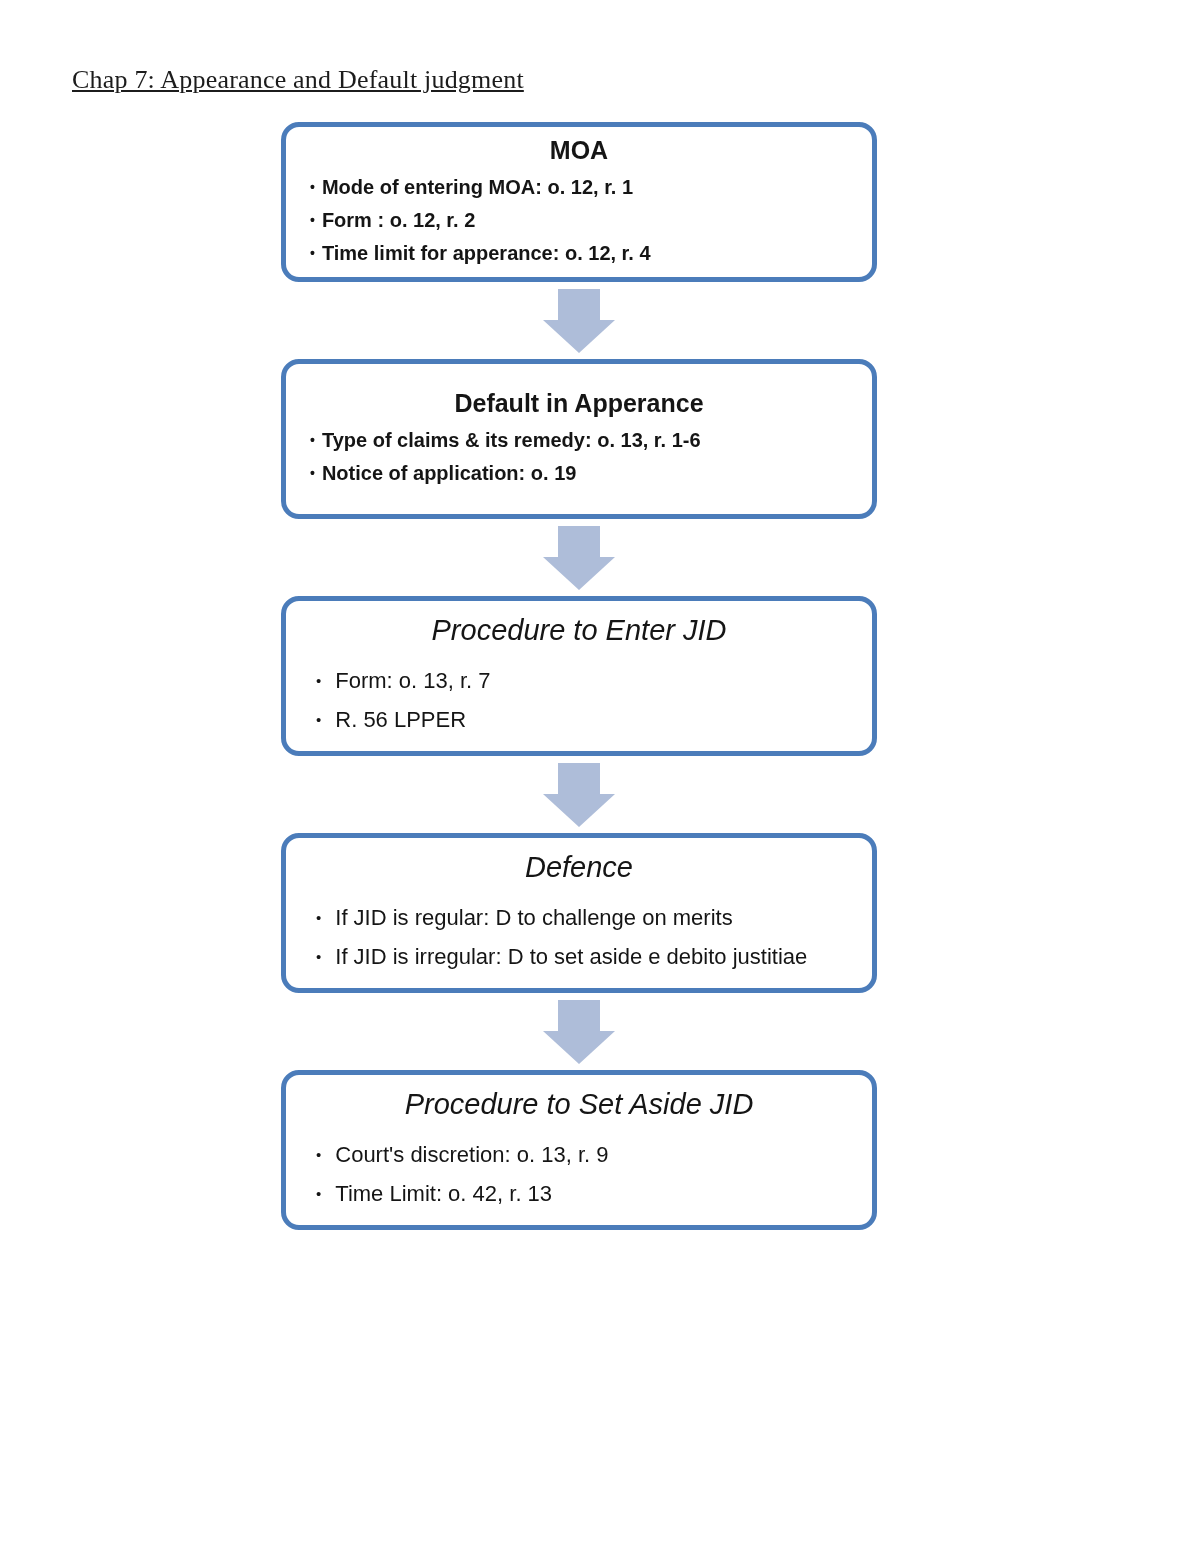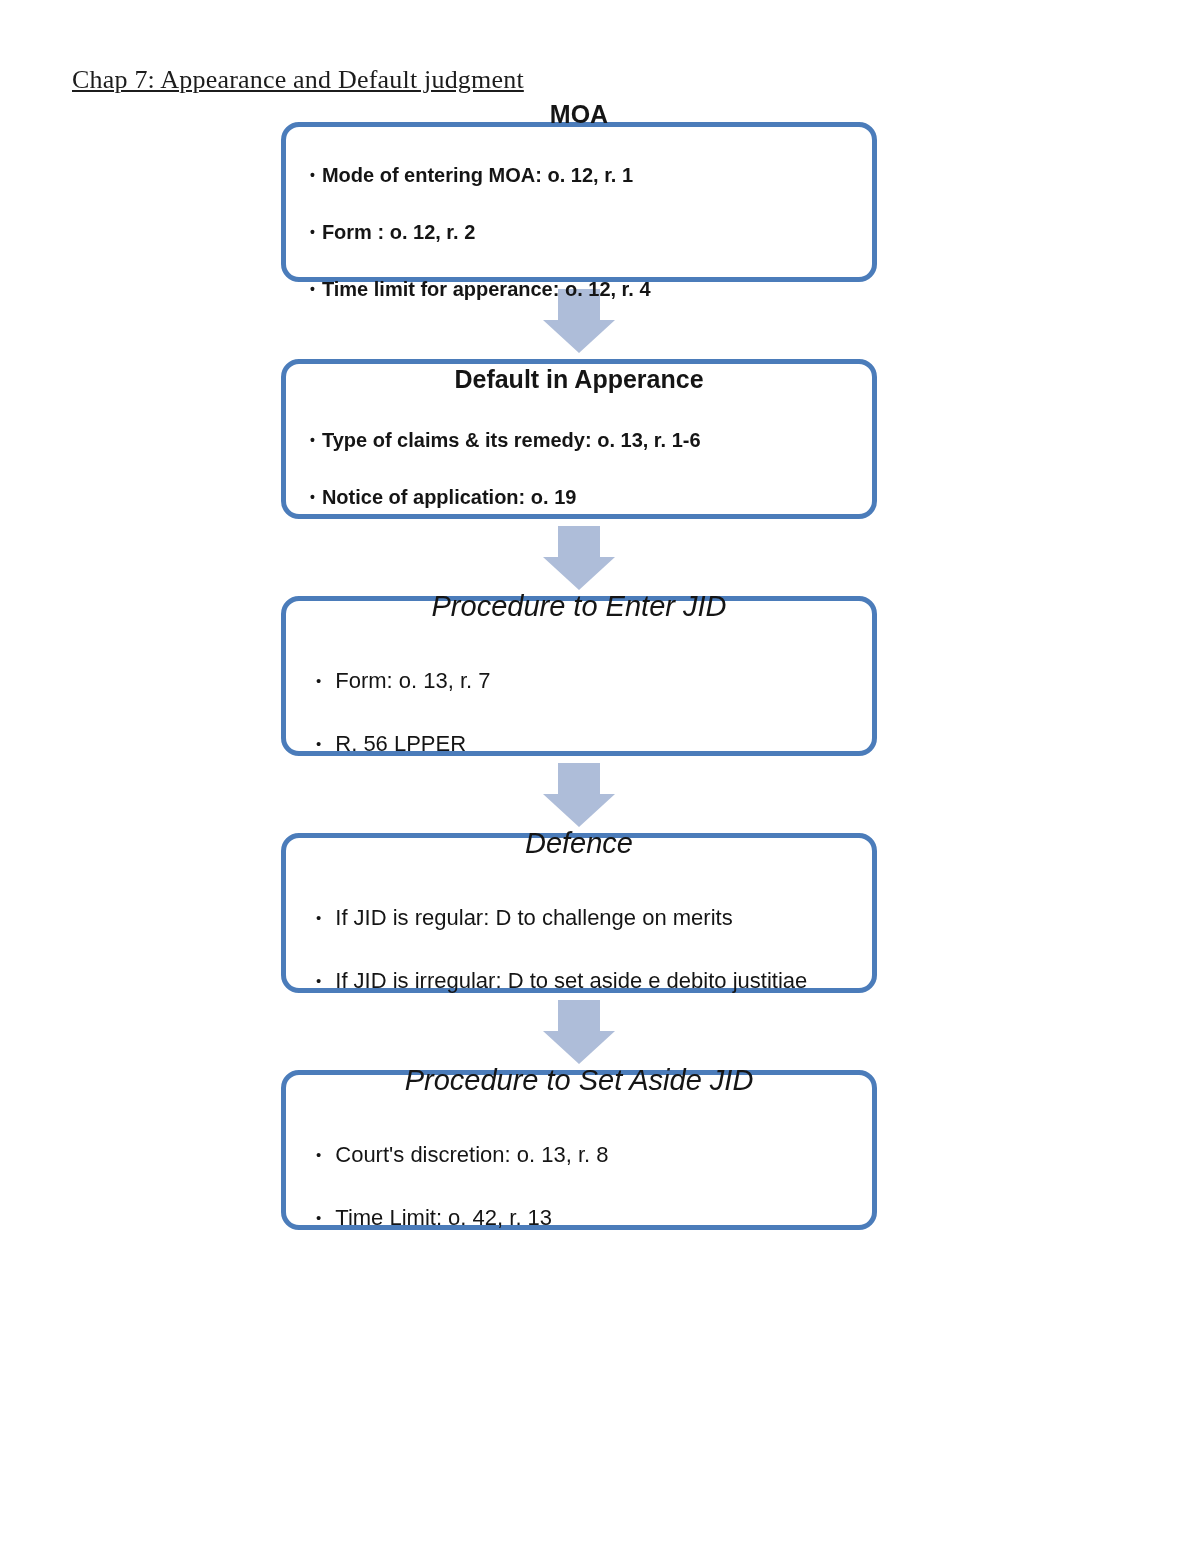--- a/index.html
+++ b/index.html
@@ -53,21 +53,20 @@
     color:#151515;
   }
   .bullets{
     list-style:none;
     margin:0;
     padding:0;
   }
   .bullets li{
     position:relative;
     color:#151515;
-    margin-top:24px;
   }
   .bullets li::before{
     content:"\2022";
     display:inline-block;
   }
   
   .box.small .box-title{
     font-size:25px;
     font-weight:600;
     line-height:32px;
@@ -175,18 +174,18 @@
 
   <div class="arrow-wrap">
     <svg class="arrow" viewBox="0 0 72 64" aria-hidden="true">
       <path d="M15 0 H57 V31 H72 L36 64 L0 31 H15 Z" fill="currentColor"></path>
     </svg>
   </div>
 
   <section class="box large">
     <h2 class="box-title">Procedure to Set Aside JID</h2>
     <ul class="bullets">
-          <li>Court's discretion: o. 13, r. 8</li>
+          <li>Court's discretion: o. 13, r. 9</li>
           <li>Time Limit: o. 42, r. 13</li>
         </ul>
   </section>
 </div>
 </div>
 
 </body></html>

